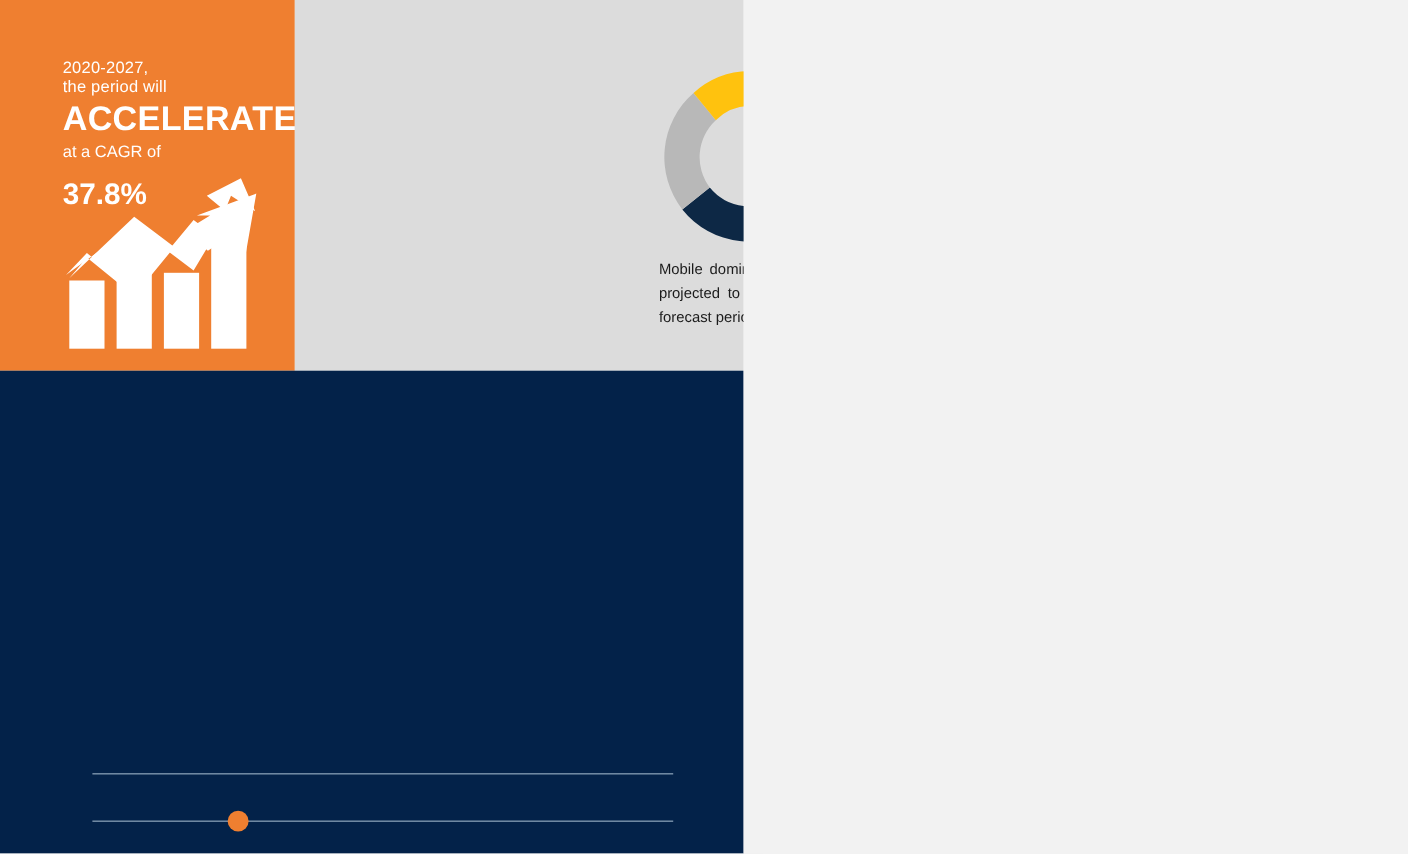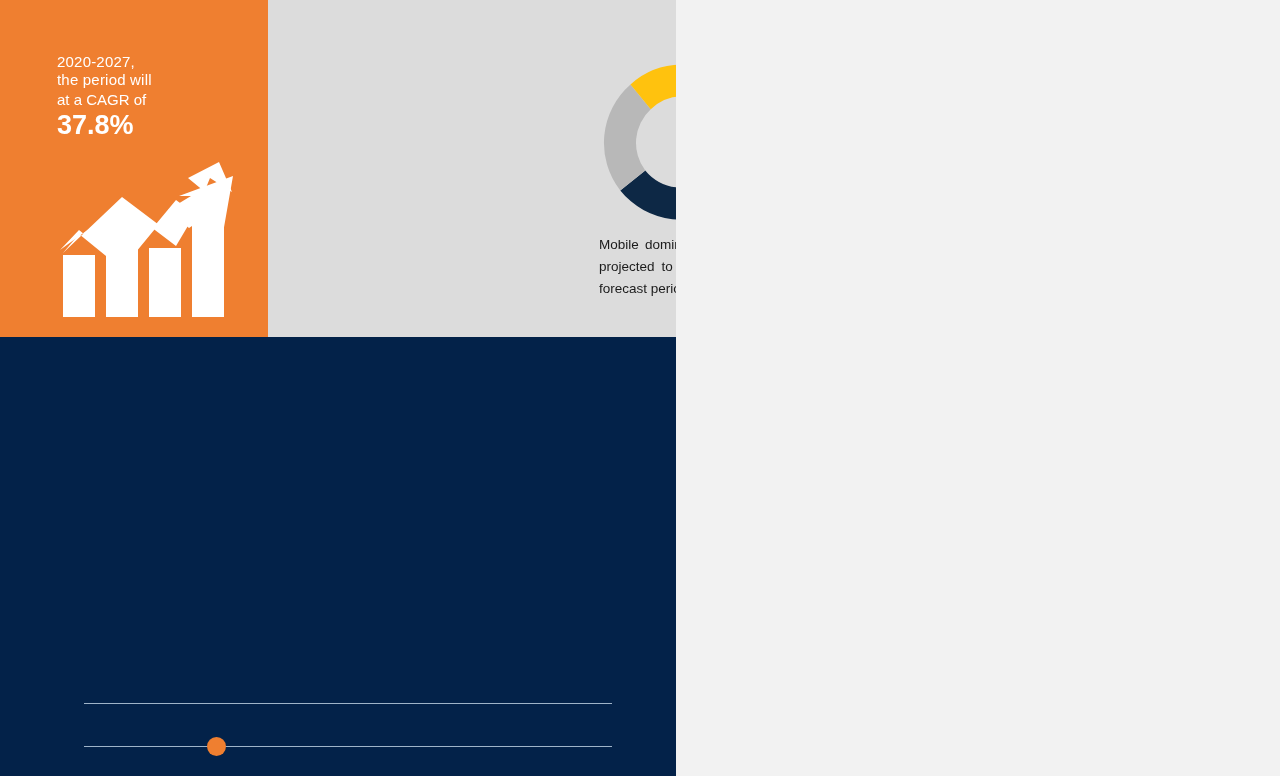--- a/index.html
+++ b/index.html
@@ -16,21 +16,21 @@
   #orange-panel{left:0;top:0;width:268px;height:337px;background:#ef7f30;}
   #gray-panel{left:268px;top:0;width:408px;height:337px;background:#dcdcdc;}
   #navy-panel{left:0;top:337px;width:676px;height:439px;background:#032249;}
   #right-panel{left:676px;top:0;width:604px;height:776px;background:#f2f2f2;}
 
   
   #accel-text{position:absolute;left:57px;top:53px;width:205px;color:#fff;line-height:1.18;}
   .ln-sm{font-size:15px;letter-spacing:.2px;}
   .ln-big{font-size:31px;font-weight:bold;letter-spacing:.3px;margin-top:2px;}
   .ln-cagr{font-size:15px;margin-top:3px;}
-  .ln-pct{font-size:27px;font-weight:bold;margin-top:1px;}
+  .ln-pct{font-size:27px;font-weight:bold;margin-top:13px;}
 
   #growth-icon{position:absolute;left:55px;top:150px;width:185px;height:175px;}
 
   
   #donut-wrap{position:absolute;left:325px;top:52px;width:176px;height:180px;}
   #donut-pct{position:absolute;left:519px;top:54px;font-size:28px;font-weight:bold;color:#ef7f30;letter-spacing:.5px;}
   #donut-sub{position:absolute;left:519px;top:90px;font-size:14.5px;font-weight:bold;color:#15202b;line-height:1.42;}
   #mobile-para{position:absolute;left:331px;top:234px;width:280px;font-size:13.5px;color:#1b1b1b;
     line-height:1.64;text-align:justify;}
 
@@ -42,20 +42,21 @@
 </style>
 </head>
 <body>
 
 <div id="root">
 
   <div class="panel" id="orange-panel">
     <div id="accel-text">
       <div class="ln-sm">2020-2027,</div>
       <div class="ln-sm">the period will</div>
+      <div class="ln-big">ACCELERATE</div>
       <div class="ln-cagr">at a CAGR of</div>
       <div class="ln-pct">37.8%</div>
     </div>
 
     <svg id="growth-icon" viewBox="0 0 185 175">
       <rect x="8" y="105" width="32" height="62" fill="#ffffff"></rect>
       <rect x="51" y="86" width="32" height="81" fill="#ffffff"></rect>
       <rect x="94" y="98" width="32" height="69" fill="#ffffff"></rect>
       <rect x="137" y="60" width="32" height="107" fill="#ffffff"></rect>
       <path d="M8 103 L24 84 L67 119 L118 57 L137 72 L155 28 L177 42 L164 12 L133 28 L150 42 L116 84 L67 47 L8 103 Z" fill="#ffffff"></path>

